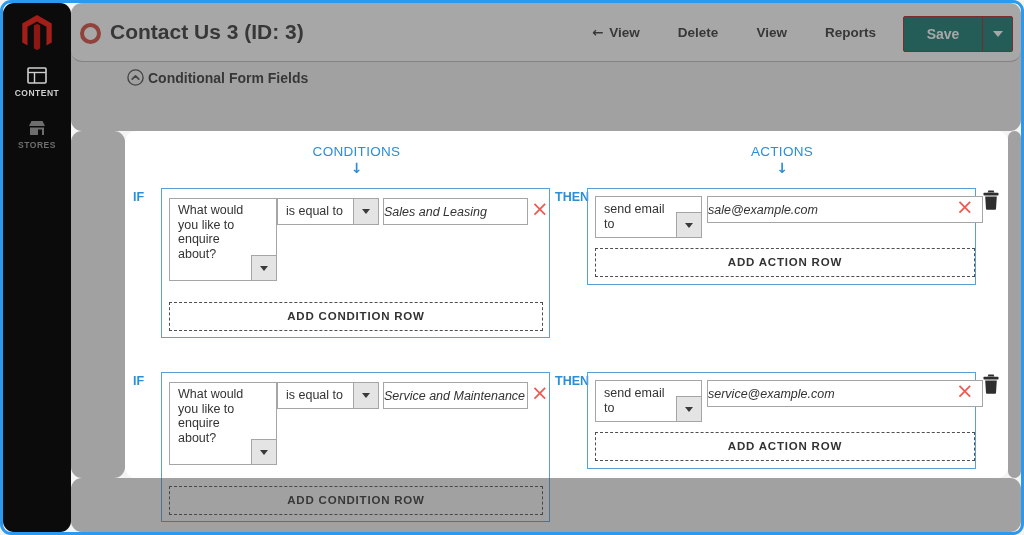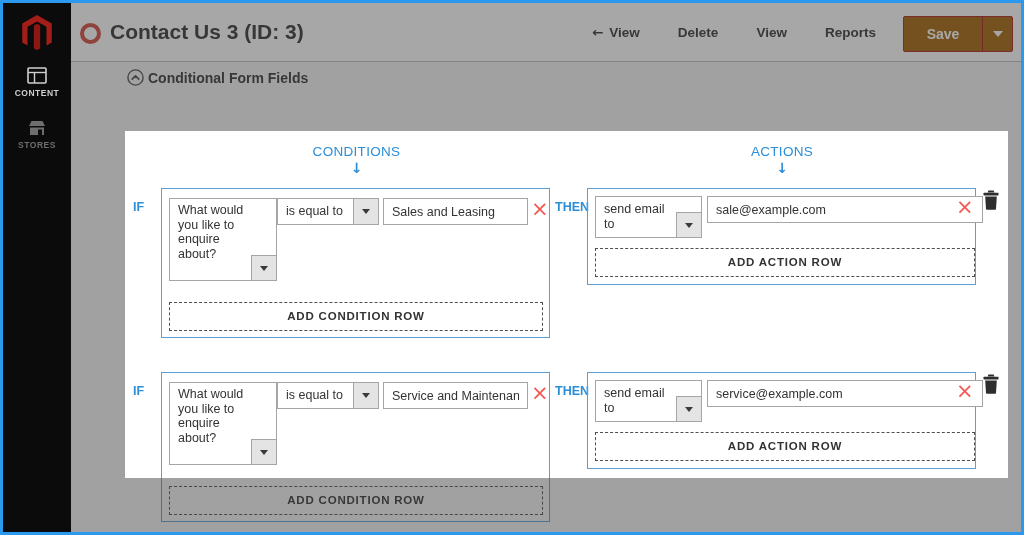--- a/index.html
+++ b/index.html
@@ -2,21 +2,21 @@
 <html><head>
 <meta charset="utf-8">
 <style>
   * { margin:0; padding:0; box-sizing:border-box; }
   html,body { background:#888; }
   #screen {
     position:relative; width:1024px; height:535px; overflow:hidden;
     font-family:"Liberation Sans","DejaVu Sans",sans-serif;
     background:#f4f4f4;
   }
-  .abs { position:absolute; }
+  .abs { position:absolute;border-radius:11px; }
 
   
   .sidebar { left:3px; top:3px; width:68px; height:529px; background:#0b0b0b; z-index:2; }
   .logo-wrap { position:absolute; left:0; top:11px; width:68px; display:flex; justify-content:center; }
   .nav-item { position:absolute; left:0; width:68px; text-align:center; cursor:pointer; }
   .nav-item svg { display:block; margin:0 auto 4px auto; }
   .nav-label { font-size:8.5px; letter-spacing:.5px; font-weight:700; }
   .nav-content { top:64px; color:#cfcfcf; }
   .nav-content .nav-label { color:#cfcfcf; }
   .nav-stores { top:117px; }
@@ -27,21 +27,21 @@
             border-bottom:1px solid #bdbdbd; z-index:1; }
   .ring { position:absolute; left:9px; top:20px; width:21px; height:21px;
           border:4px solid #d4483c; border-radius:50%; }
   .page-title { position:absolute; left:39px; top:0; height:58px; line-height:58px;
                 font-size:21px; color:#333; white-space:nowrap; }
   .top-nav { position:absolute; left:521px; top:0; height:58px; display:flex;
              align-items:center; gap:38px; }
   .top-nav .tb-btn { font-size:13.5px; font-weight:700; color:#333; cursor:pointer; white-space:nowrap; }
   .back-arrow { font-family:"DejaVu Sans",sans-serif; margin-right:6px; font-weight:700; }
   .save-btn { position:absolute; left:832px; top:13px; width:110px; height:36px;
-              background:#a16207; border:1px solid #b01f1b; border-radius:2px;
+              background:#0f766e; border:1px solid #b01f1b; border-radius:2px;
               display:flex; cursor:pointer; }
   .save-main { flex:1 1 auto; display:flex; align-items:center; justify-content:center;
                font-size:14px; font-weight:700; color:#ffffff; border-right:1px solid #a81d19; }
   .save-caret-seg { width:29px; display:flex; align-items:center; justify-content:center; }
   .caret-down-w { width:0; height:0; border-left:5px solid transparent;
                   border-right:5px solid transparent; border-top:6px solid #ffffff; }
 
   
   .section-head { left:127px; top:69px; display:flex; align-items:center; gap:4px; z-index:1; }
   .section-title { font-size:14px; font-weight:700; color:#333; }
@@ -52,21 +52,21 @@
   .col-head { text-align:center; z-index:4; color:#2b8ed8; }
   .col-head .col-label { font-size:13.5px; font-weight:400; letter-spacing:.3px; }
   .col-head .down-arrow { font-family:"DejaVu Sans",sans-serif; font-size:14px; font-weight:700;
                           line-height:15px; margin-top:2px; }
   .cond-head { left:161px; top:144px; width:391px; }
   .act-head  { left:587px; top:144px; width:390px; }
 
   .rule-row { left:0; width:1024px; height:150px; z-index:4; }
   .row-1 { top:188px; } .row-2 { top:372px; }
 
-  .if-label, .then-label { position:absolute; top:12px; font-size:12.5px; font-weight:700; color:#2b8ed8; }
+  .if-label, .then-label { position:absolute; top:2px; font-size:12.5px; font-weight:700; color:#2b8ed8; }
   .if-label { left:133px; } .then-label { left:555px; }
 
   .group-box { position:absolute; top:0; border:1px solid #5d9fd4; }
   .cond-box { left:161px; width:389px; height:150px; }
   .act-box  { left:587px; width:389px; height:97px; }
 
   .sel { position:absolute; background:#ffffff; border:1px solid #a5a5a5; color:#333;
          font-size:12.5px; overflow:hidden; cursor:pointer; }
   .caret-box { position:absolute; right:0; bottom:0; width:25px; height:25px; background:#e4e4e4;
                border-left:1px solid #a5a5a5; border-top:1px solid #a5a5a5;
@@ -74,21 +74,21 @@
   .sel-1line .caret-box { height:100%; border-top:none; }
   .caret-down { width:0; height:0; border-left:4px solid transparent;
                 border-right:4px solid transparent; border-top:5px solid #3a3a3a; }
 
   .field-sel  { left:169px; top:10px; width:108px; height:83px; padding:4px 30px 4px 8px; line-height:14.5px; }
   .op-sel     { left:277px; top:10px; width:102px; height:27px; padding:5px 28px 19px 8px; white-space:nowrap; }
   .action-sel { left:595px; top:8px;  width:107px; height:42px; padding:5px 32px 1px 8px; line-height:15px; }
 
   .txt-input { position:absolute; height:27px; border:1px solid #a5a5a5; background:#fff;
                font-family:"Liberation Sans","DejaVu Sans",sans-serif; font-size:12.5px; color:#333;
-               padding:0 8px; outline:none; }
+               padding:0 0; outline:none;font-style:italic; }
   .value-input { left:383px; top:10px; width:145px; }
   .email-input { left:707px; top:8px;  width:276px; }
 
   .remove-x { position:absolute; font-size:21px; line-height:21px; color:#ef5a52; cursor:pointer;
               font-family:"DejaVu Sans",sans-serif; }
   .x-cond { left:531px; top:11px; } .x-act { left:956px; top:9px; }
 
   .add-btn { position:absolute; border:1px dashed #4f4f4f; text-align:center; line-height:27px;
              font-size:11.5px; font-weight:700; letter-spacing:.8px; color:#333; cursor:pointer; }
   .add-cond { left:169px; top:114px; width:374px; height:29px; }

